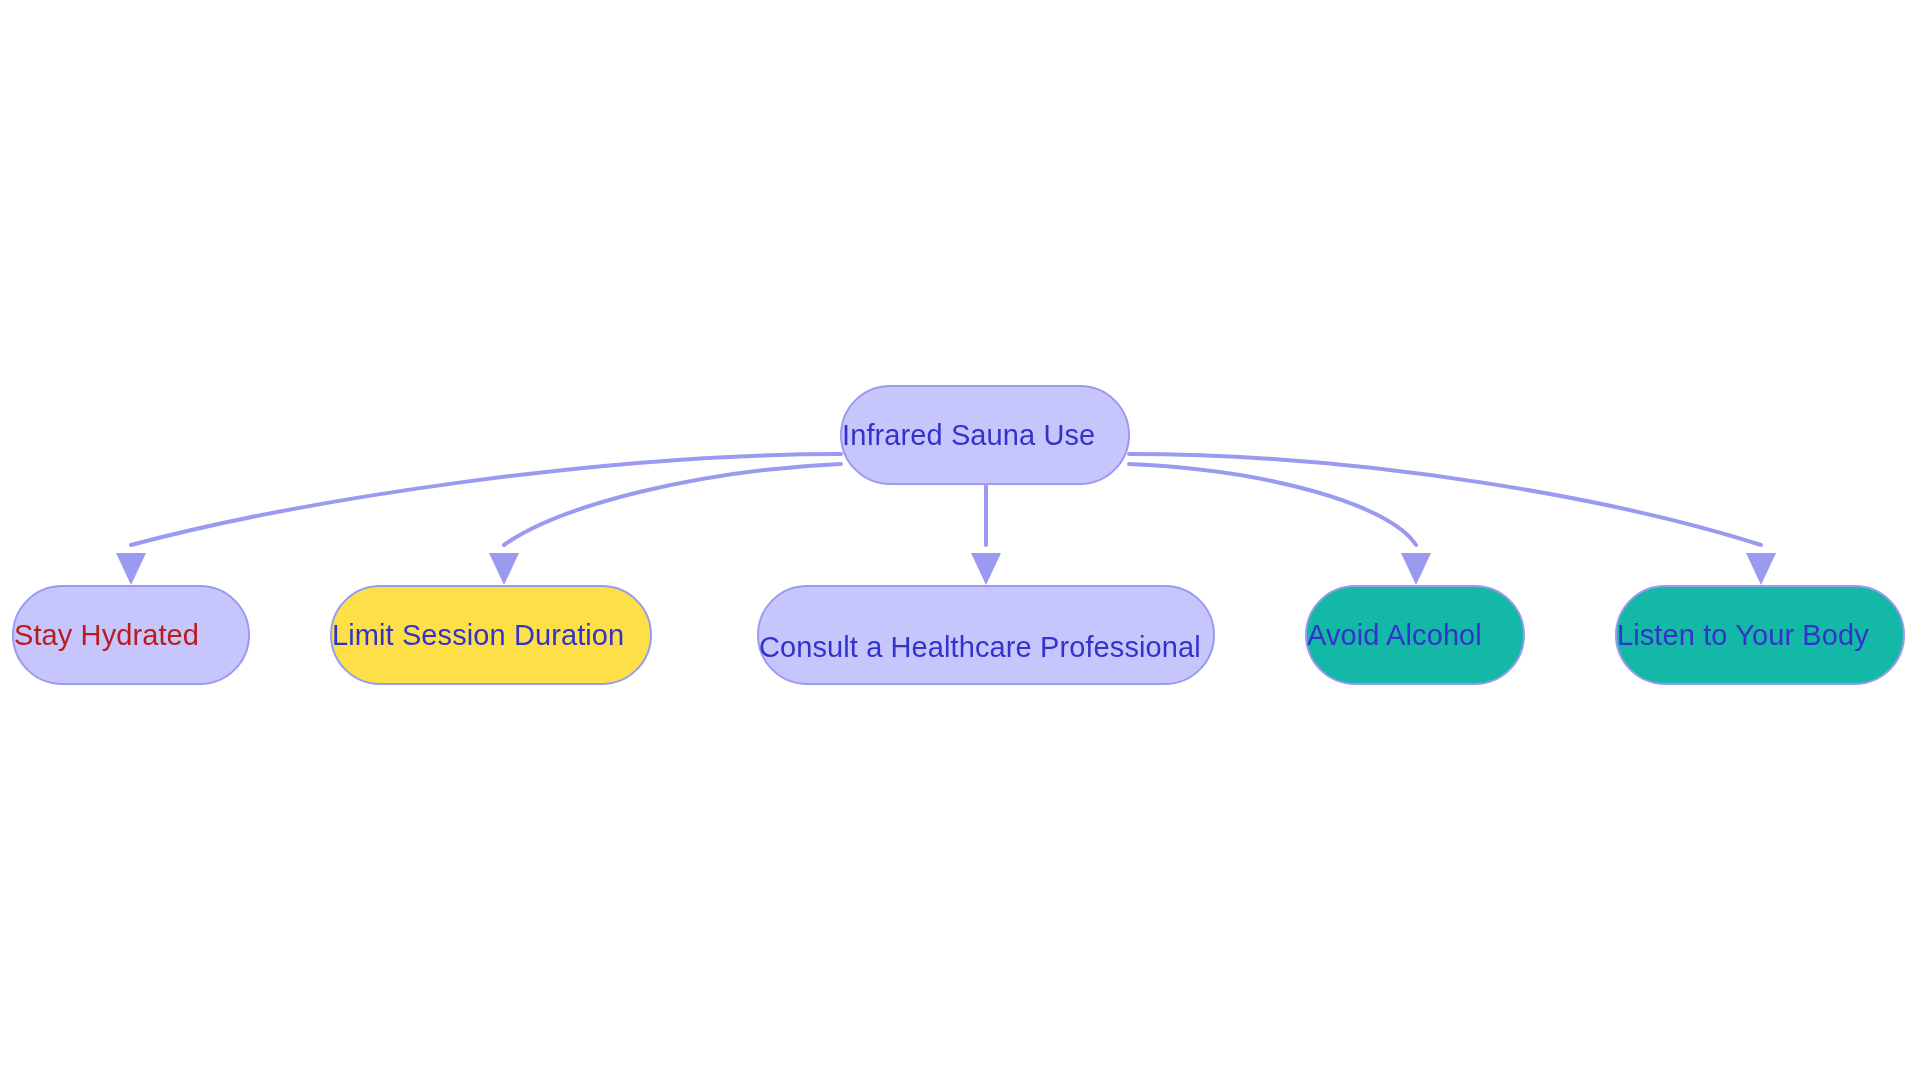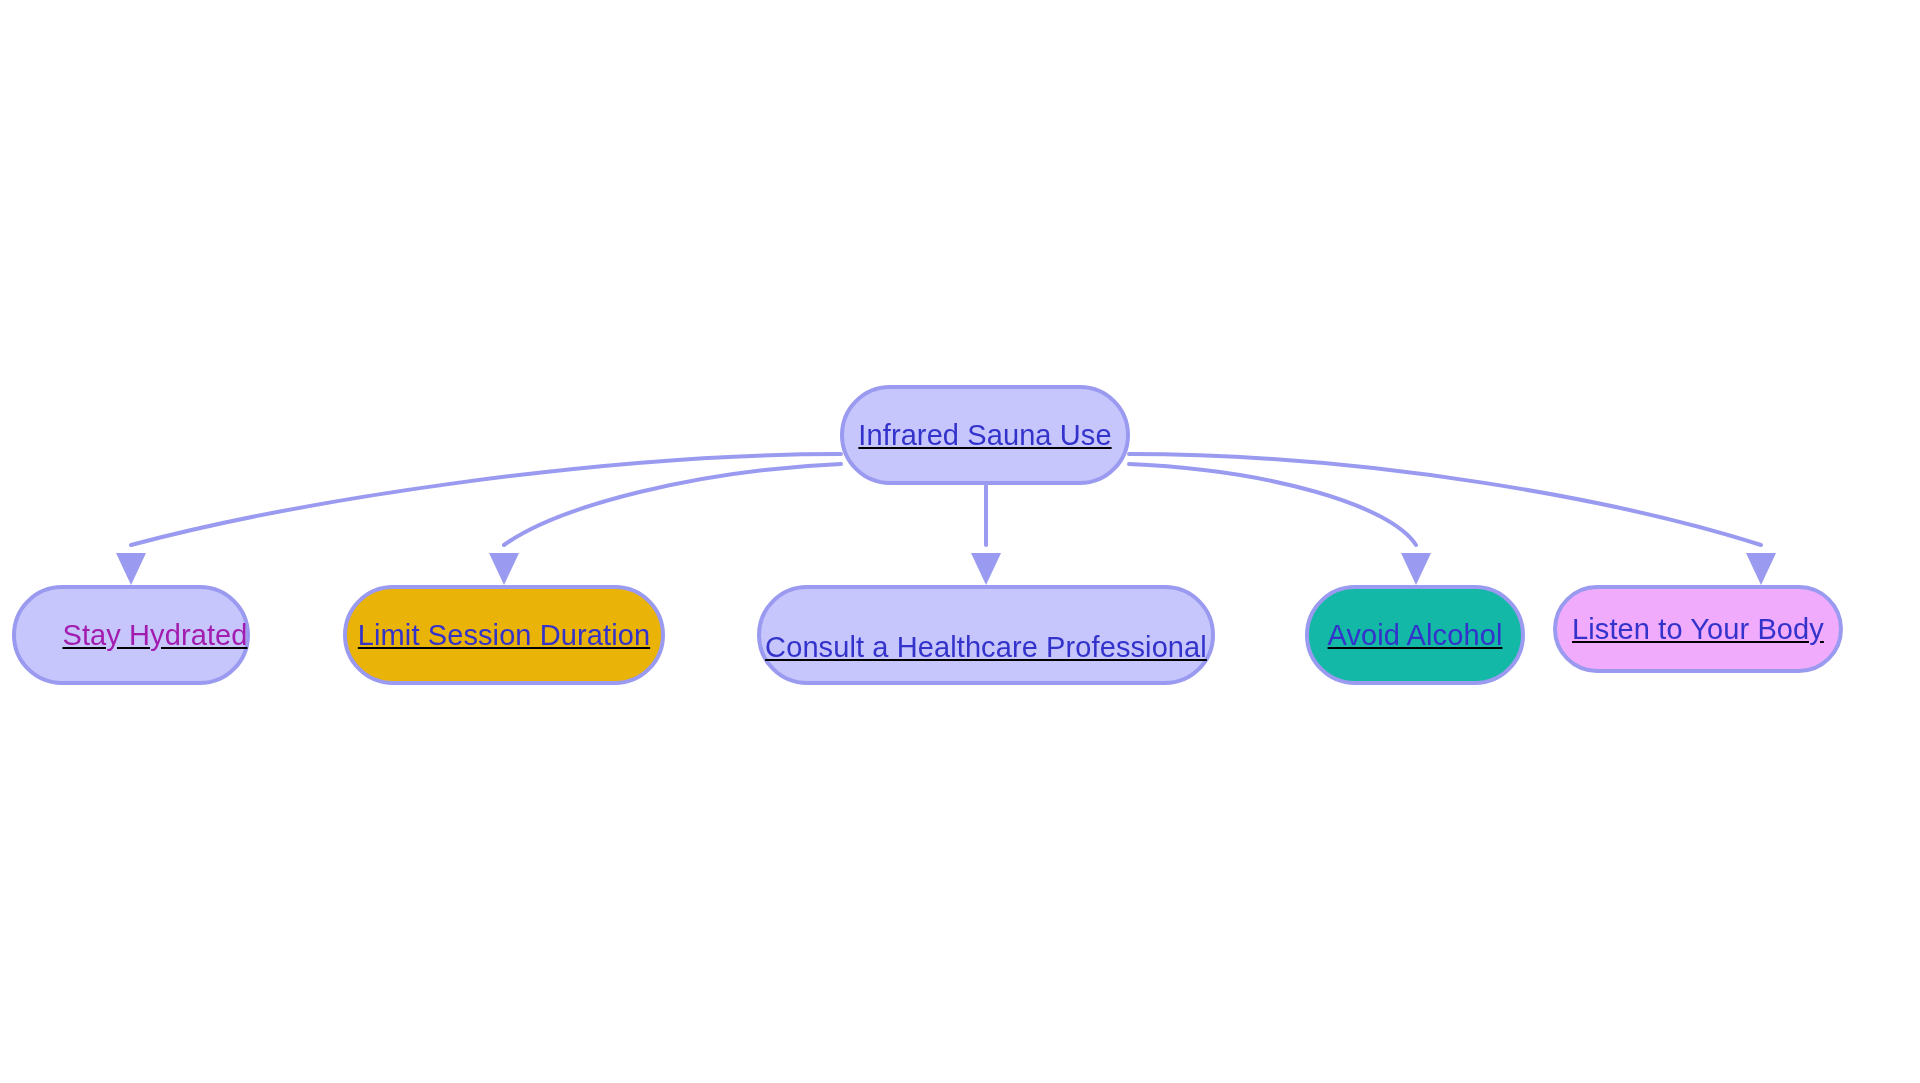--- a/index.html
+++ b/index.html
@@ -26,26 +26,25 @@
     left: 0;
     width: 1920px;
     height: 1083px;
     pointer-events: none;
   }
   .node {
     position: absolute;
     box-sizing: border-box;
     display: flex;
     align-items: center;
-    justify-content: center;
+    justify-content: flex-start;
     background: #C6C6FC;
-    border: 4px solid #be185d;
+    border: 2px solid #be185d;
     border-radius: 54px;
     z-index: 2;
-    text-decoration: underline;
   }
   .node-label {
     font-family: "Liberation Sans", sans-serif;
     font-size: 29px;
     font-weight: 400;
     color: #3333CC;
     letter-spacing: 0.1px;
     white-space: nowrap;
     line-height: 1;
     text-align: center;
@@ -69,32 +68,32 @@
         <path d="M 1129 454 C 1370 454 1620 500 1761 545" fill="none" stroke="#9A9AF0" stroke-width="4" stroke-linecap="round"></path>
         <polygon points="1746,553 1776,553 1761,585" fill="#9A9AF0"></polygon>
       </g>
   </svg>
 
   <div class="node" style="left: 840px; top: 385px; width: 290px; height: 100px; background: rgb(198, 198, 252); border-color: rgb(154, 154, 240); border-radius: 50px;">
     <span class="node-label" style="color: rgb(51, 51, 204);">Infrared Sauna Use</span>
   </div>
 
   <div class="node" style="left: 12px; top: 585px; width: 238px; height: 100px; background: rgb(198, 198, 252); border-color: rgb(154, 154, 240); border-radius: 50px;">
-    <span class="node-label" style="color: #a21caf; margin-left: 48px;">Stay Hydrated</span>
+    <span class="node-label" style="color: #b91c1c;">Stay Hydrated</span>
   </div>
 
-  <div class="node" style="left: 343px; top: 585px; width: 322px; height: 100px; background: #eab308; border-color: rgb(154, 154, 240); border-radius: 50px;">
+  <div class="node" style="left: 330px; top: 585px; width: 322px; height: 100px; background: #fde047; border-color: rgb(154, 154, 240); border-radius: 50px;">
     <span class="node-label" style="color: rgb(51, 51, 204);">Limit Session Duration</span>
   </div>
 
   <div class="node" style="left: 757px; top: 585px; width: 458px; height: 100px; background: rgb(198, 198, 252); border-color: rgb(154, 154, 240); border-radius: 50px;">
     <span class="node-label" style="color: rgb(51, 51, 204); margin-top: 25px;">Consult a Healthcare Professional</span>
   </div>
 
   <div class="node" style="left: 1305px; top: 585px; width: 220px; height: 100px; background: #14b8a6; border-color: rgb(154, 154, 240); border-radius: 50px;">
     <span class="node-label" style="color: rgb(51, 51, 204);">Avoid Alcohol</span>
   </div>
 
-  <div class="node" style="left: 1553px; top: 585px; width: 290px; height: 88px; background: #f0abfc; border-color: rgb(154, 154, 240); border-radius: 50px;">
+  <div class="node" style="left: 1615px; top: 585px; width: 290px; height: 100px; background: #14b8a6; border-color: rgb(154, 154, 240); border-radius: 50px;">
     <span class="node-label" style="color: rgb(51, 51, 204);">Listen to Your Body</span>
   </div>
 
 </div>
 
 </body></html>

